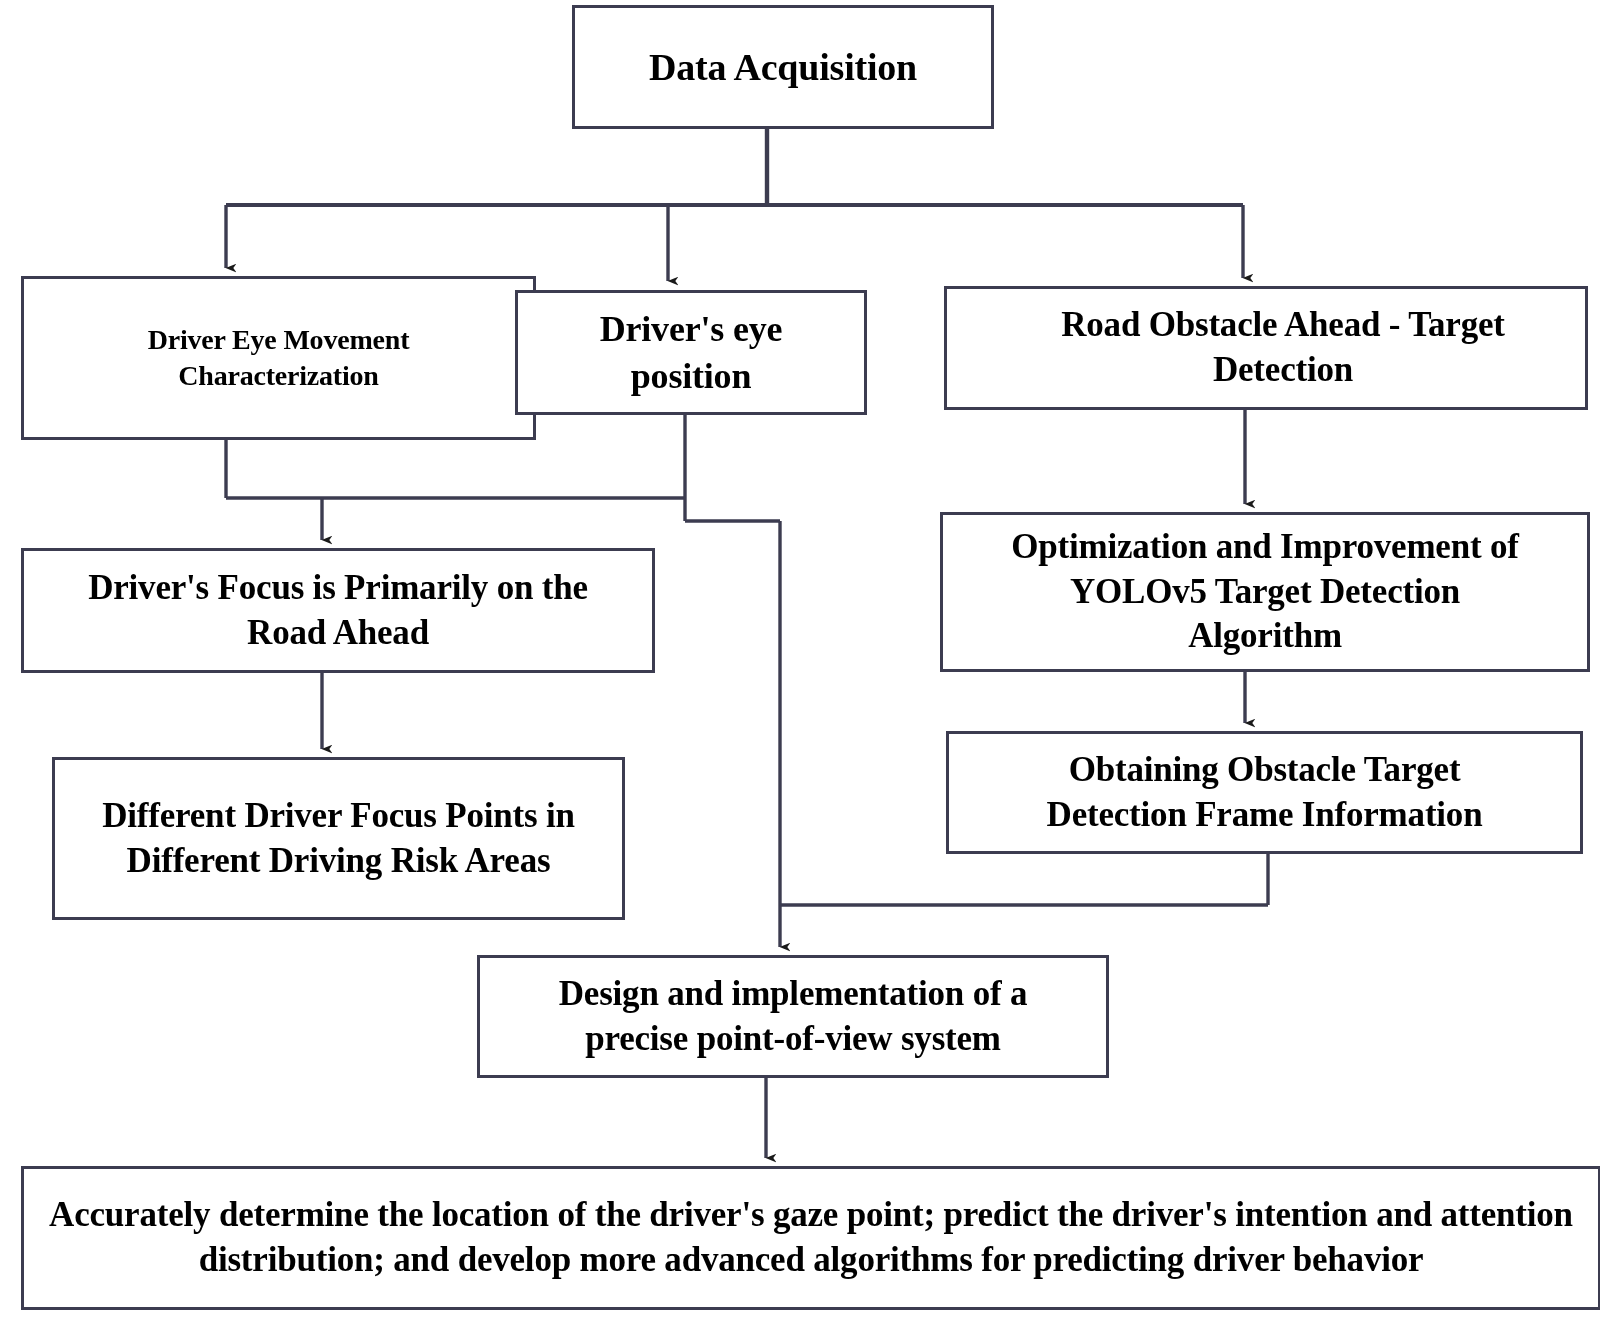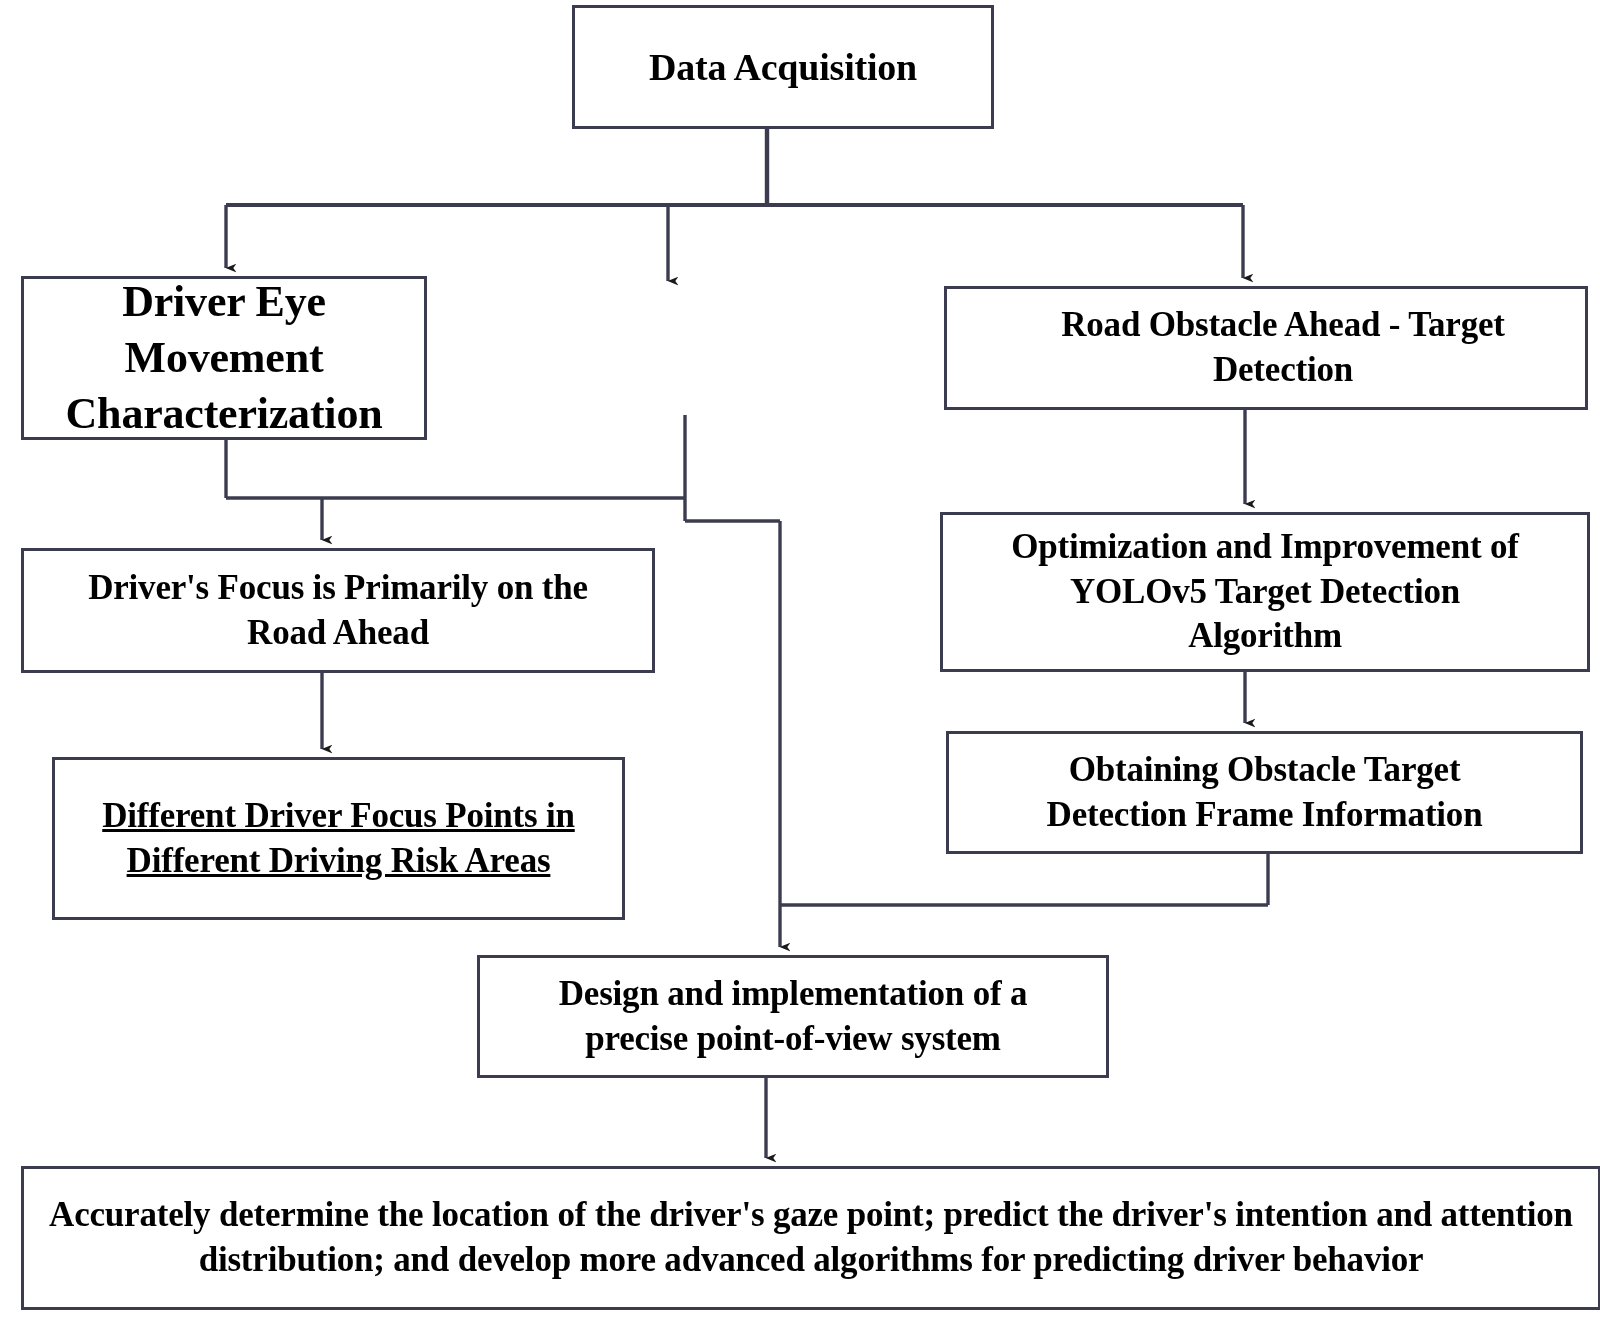--- a/index.html
+++ b/index.html
@@ -41,26 +41,26 @@
     margin-left: 16px;
   }
   .node .txt {
     display: block;
     width: 100%;
     white-space: pre-line;
   }
 
   
   #n-data-acquisition { left: 556px; top: 5px;    width: 422px; height: 124px; font-size: 38px; }
-  #n-eye-movement     { left: 5px;   top: 276px;  width: 406px; height: 164px; font-size: 44px; }
+  #n-eye-movement     { left: 5px;   top: 276px;  width: 515px; height: 164px; font-size: 28px; }
   #n-eye-position     { left: 499px; top: 290px;  width: 352px; height: 125px; font-size: 36px; }
   #n-road-obstacle    { left: 928px; top: 286px;  width: 644px; height: 124px; font-size: 35px; padding-left: 44px; }
   #n-focus-road       { left: 5px;   top: 548px;  width: 634px; height: 125px; font-size: 35px; }
   #n-yolo-opt         { left: 924px; top: 512px;  width: 650px; height: 160px; font-size: 35px; }
-  #n-focus-points     { left: 36px;  top: 757px;  width: 573px; height: 163px; font-size: 35px; text-decoration: underline; }
+  #n-focus-points     { left: 36px;  top: 757px;  width: 573px; height: 163px; font-size: 35px; }
   #n-obtaining-frame  { left: 930px; top: 731px;  width: 637px; height: 123px; font-size: 35px; }
   #n-precise-system   { left: 461px; top: 955px;  width: 632px; height: 123px; font-size: 35px; }
   #n-final-outcome    { left: 5px;   top: 1166px; width: 1580px; height: 144px; font-size: 35px; }
 </style>
 </head>
 <body>
 
 <div id="canvas">
 
   <svg class="connectors" viewBox="0 0 1600 1344" width="1600" height="1344" xmlns="http://www.w3.org/2000/svg">
@@ -104,20 +104,24 @@
 
   <div class="node" id="n-data-acquisition">
     <span class="txt">Data Acquisition</span>
   </div>
 
   <div class="node" id="n-eye-movement">
     <span class="txt">Driver Eye Movement
 Characterization</span>
   </div>
 
+  <div class="node" id="n-eye-position">
+    <span class="txt">Driver's eye
+position</span>
+  </div>
 
   <div class="node" id="n-road-obstacle">
     <span class="txt">Road Obstacle Ahead - Target
 Detection</span>
   </div>
 
   <div class="node" id="n-focus-road">
     <span class="txt">Driver's Focus is Primarily on the
 Road Ahead</span>
   </div>

